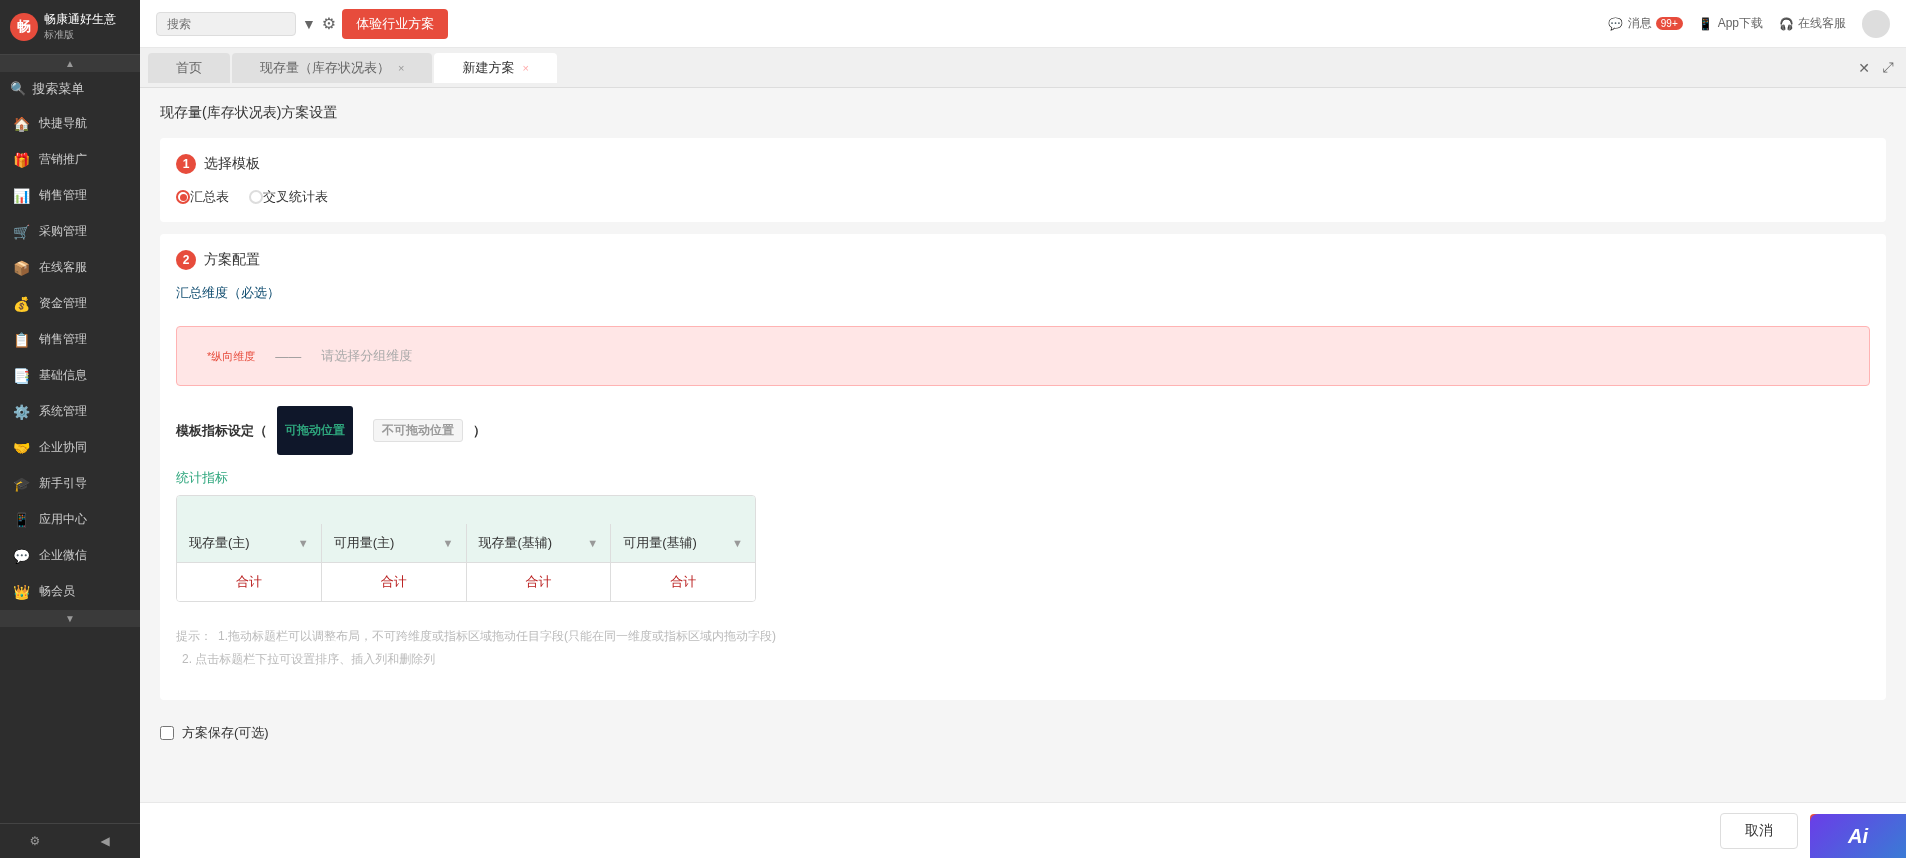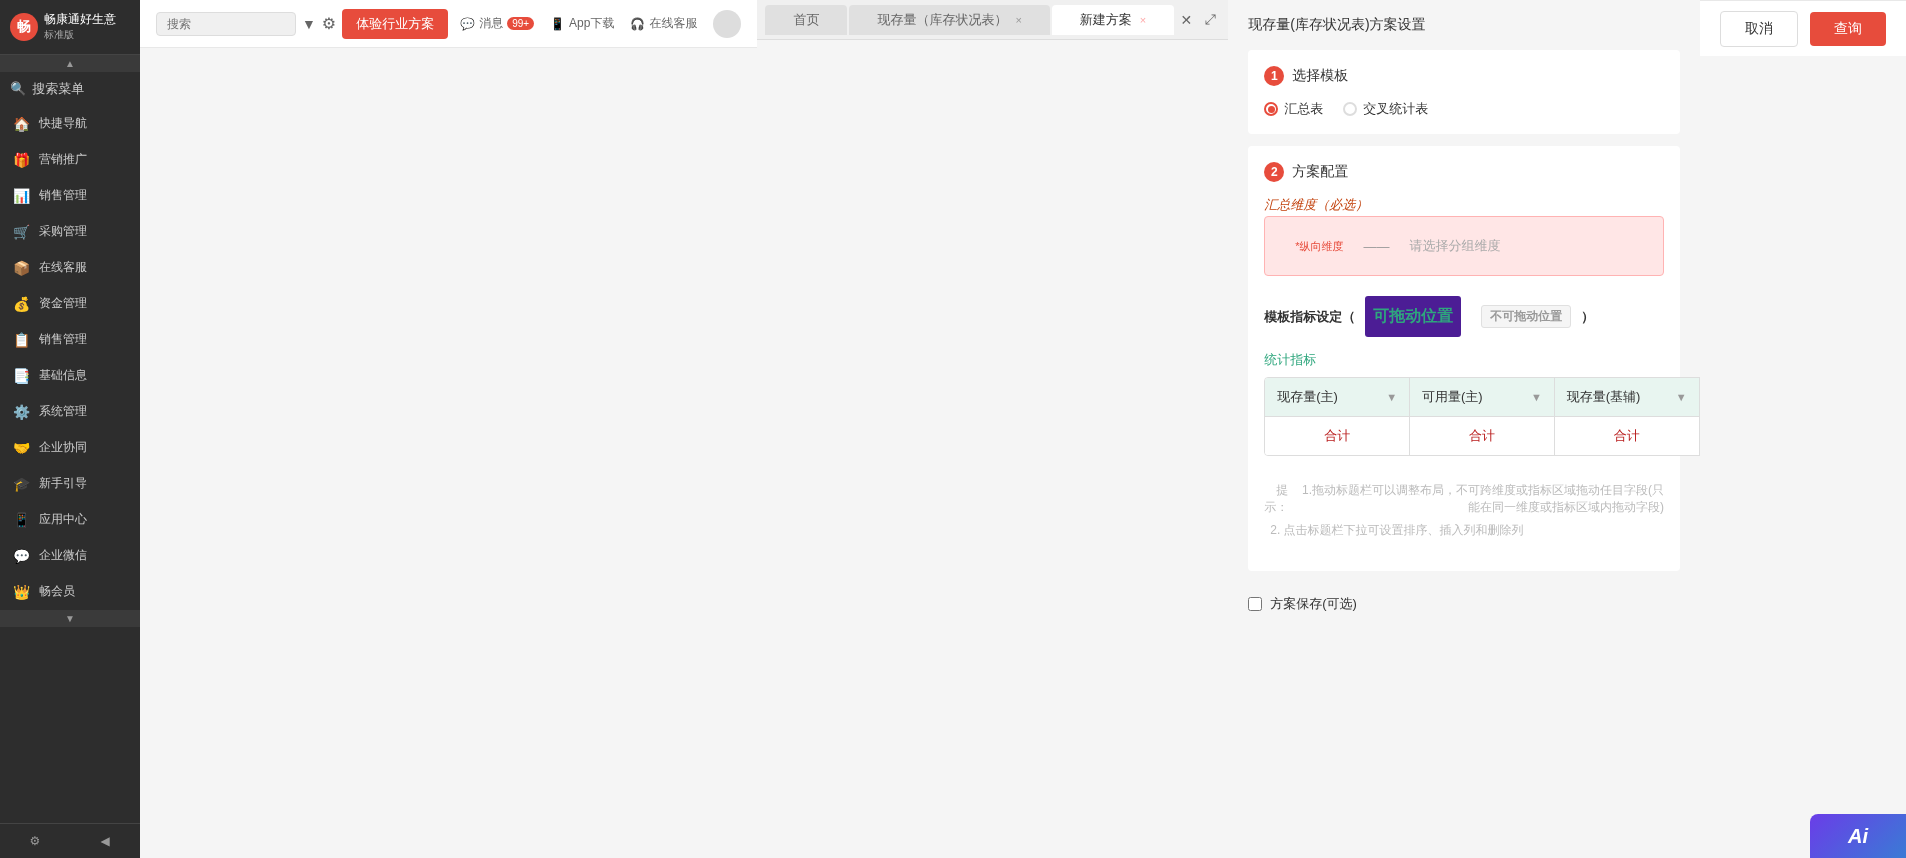--- a/index.html
+++ b/index.html
@@ -81,21 +81,21 @@
       text-align: center;
       cursor: pointer;
       color: #999;
       font-size: 12px;
     }
 
     
     .main {
       flex: 1;
       display: flex;
-      flex-direction: row;
+      flex-direction: column;
       overflow: hidden;
     }
 
     
     .topbar {
       height: 48px;
       background: #fff;
       display: flex;
       align-items: center;
       padding: 0 16px;
@@ -249,21 +249,20 @@
 
     
     .template-options {
       display: flex;
       align-items: center;
       gap: 20px;
     }
     .radio-option {
       display: flex;
       align-items: center;
-      gap: 6px;
       cursor: pointer;
       font-size: 13px;
       color: #333;
     }
     .radio-circle {
       width: 14px; height: 14px;
       border-radius: 50%;
       border: 2px solid #ddd;
       display: flex; align-items: center; justify-content: center;
     }
@@ -272,23 +271,22 @@
     }
     .radio-dot {
       width: 7px; height: 7px;
       border-radius: 50%;
       background: #e74c3c;
     }
 
     
     .dimension-label {
       font-size: 13px;
-      color: #c2410c;
-      margin-bottom: 2px;
-      font-style: italic;
+      color: #0c4a6e;
+      margin-bottom: 24px;
     }
 
     .dimension-area {
       background: #ffe6e6;
       border: 1px solid #ffb3b3;
       border-radius: 4px;
       padding: 20px 30px;
       display: flex;
       align-items: center;
       gap: 16px;
@@ -311,25 +309,25 @@
     .indicator-setting {
       display: flex;
       align-items: center;
       gap: 10px;
       margin-bottom: 14px;
       font-size: 13px;
       color: #333;
       font-weight: bold;
     }
     .draggable-badge {
-      background: #4c1d95;
+      background: #0f172a;
       color: #2ea67d;
       border-radius: 3px;
-      padding: 10px 8px;
-      font-size: 16px;
+      padding: 16px 8px;
+      font-size: 12px;
     }
     .non-draggable-badge {
       background: #f5f5f5;
       color: #999;
       border-radius: 3px;
       padding: 2px 8px;
       font-size: 12px;
       border: 1px solid #e0e0e0;
     }
 
@@ -351,20 +349,21 @@
     }
     .indicator-col {
       flex: 1;
       padding: 10px 12px;
       display: flex;
       align-items: center;
       justify-content: space-between;
       border-right: 1px solid #ddd;
       font-size: 13px;
       color: #333;
+      margin-top: 28px;
     }
     .indicator-col:last-child { border-right: none; }
     .indicator-col-dropdown {
       color: #999;
       font-size: 11px;
     }
     .indicator-table-row {
       display: flex;
       border-top: 1px solid #ddd;
       background: #fff;

